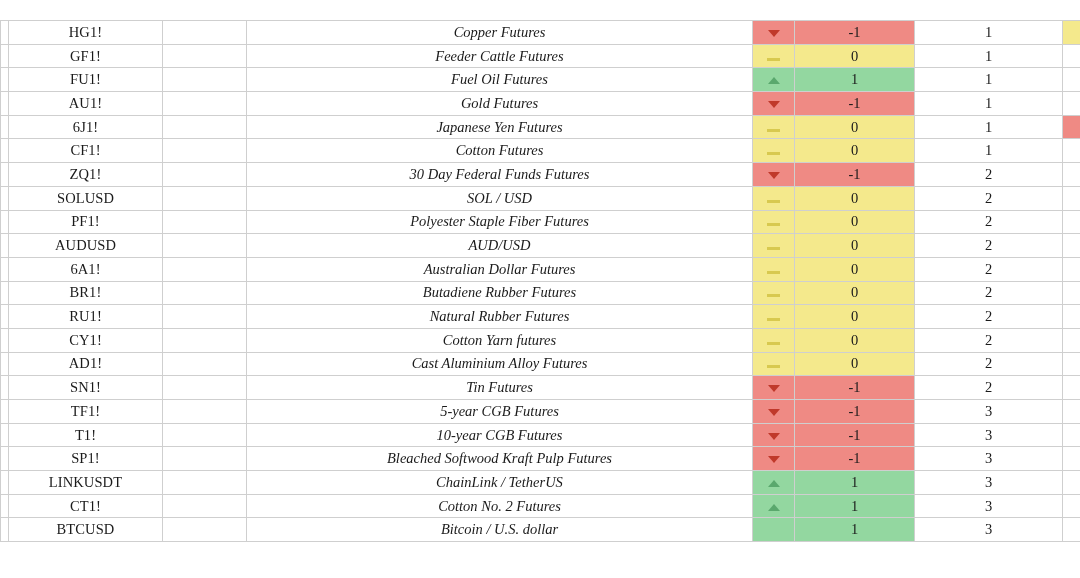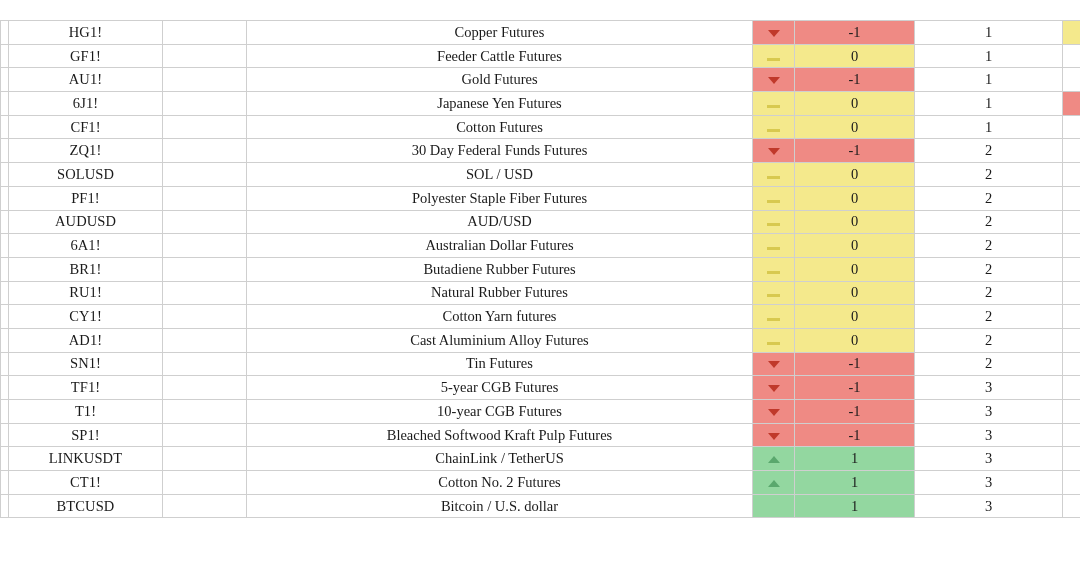--- a/index.html
+++ b/index.html
@@ -55,20 +55,21 @@
   td.c-right {
     border-right: none;
     border-left: 1px solid #cfcfcf;
   }
   td.sym {
     font-size: 14.5px;
     letter-spacing: 0.1px;
   }
   td.name {
     font-size: 14.5px;
+    font-style: italic;
   }
   td.arrow {
     border-right: none;
     padding: 0;
   }
   td.val {
     border-left: none;
     font-size: 14px;
   }
   td.num {
@@ -132,20 +133,30 @@
           <td class="sym">GF1!</td>
           <td></td>
           <td class="name">Feeder Cattle Futures</td>
           <td class="arrow bg-flat"><span class="dash"></span></td>
           <td class="val bg-flat">0</td>
           <td class="num">1</td>
           <td class="c-right"></td>
         </tr>
         <tr>
           <td class="c-left"></td>
+          <td class="sym">FU1!</td>
+          <td></td>
+          <td class="name">Fuel Oil Futures</td>
+          <td class="arrow bg-up"><span class="tri tri-up"></span></td>
+          <td class="val bg-up">1</td>
+          <td class="num">1</td>
+          <td class="c-right"></td>
+        </tr>
+        <tr>
+          <td class="c-left"></td>
           <td class="sym">AU1!</td>
           <td></td>
           <td class="name">Gold Futures</td>
           <td class="arrow bg-down"><span class="tri tri-down"></span></td>
           <td class="val bg-down">-1</td>
           <td class="num">1</td>
           <td class="c-right"></td>
         </tr>
         <tr>
           <td class="c-left"></td>

